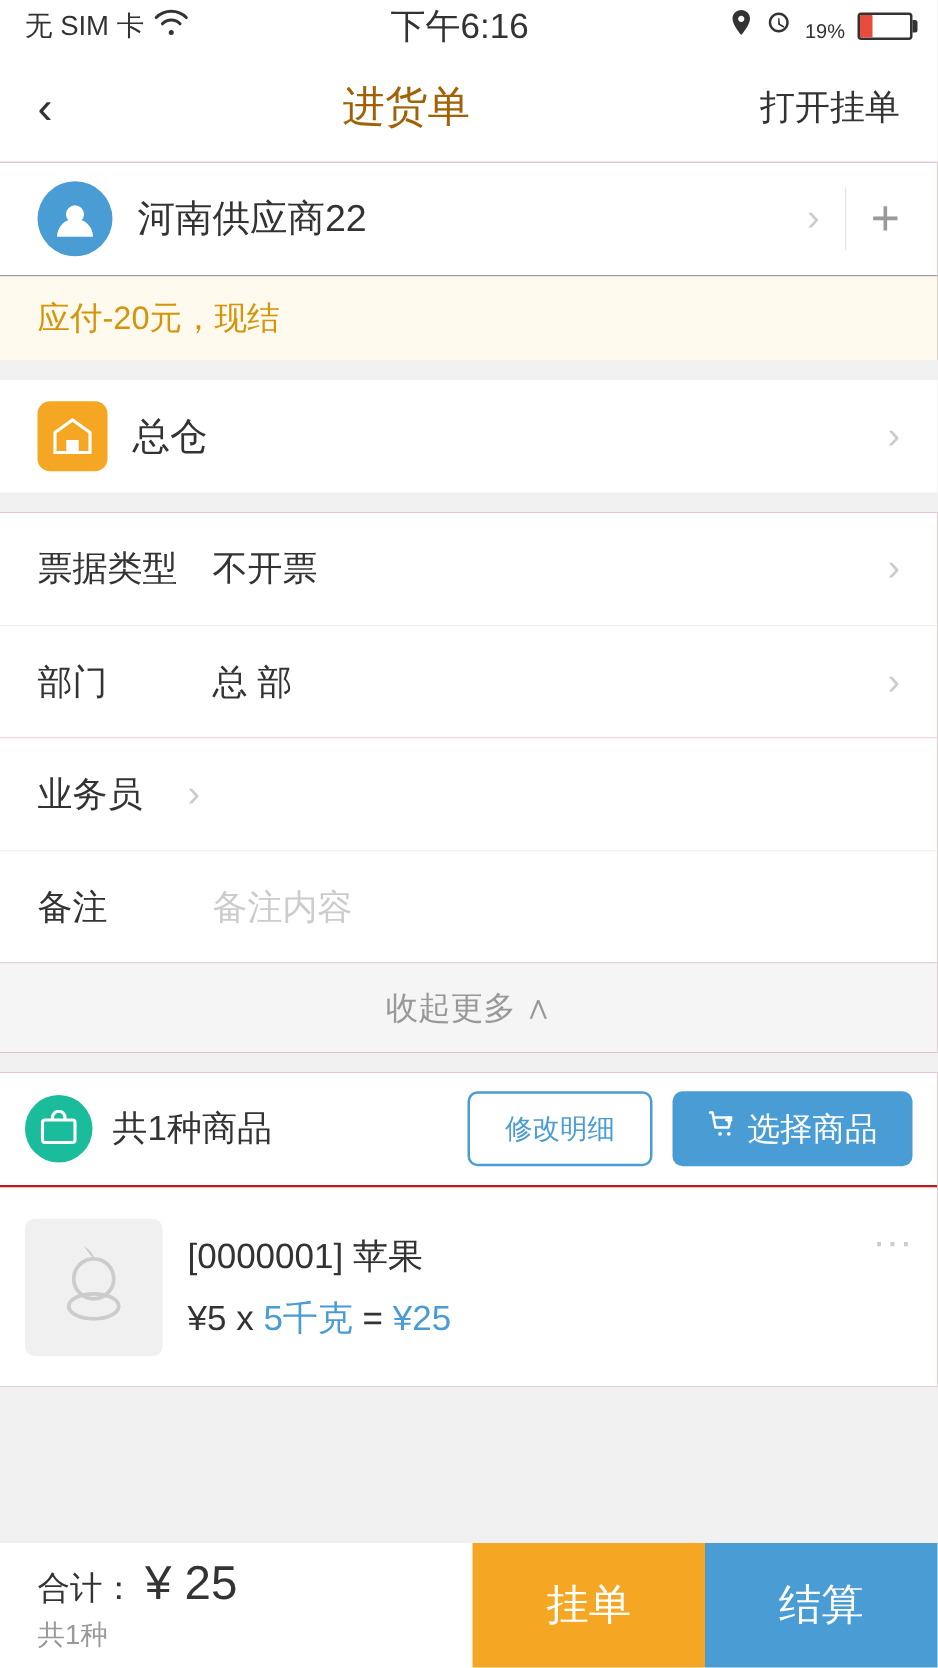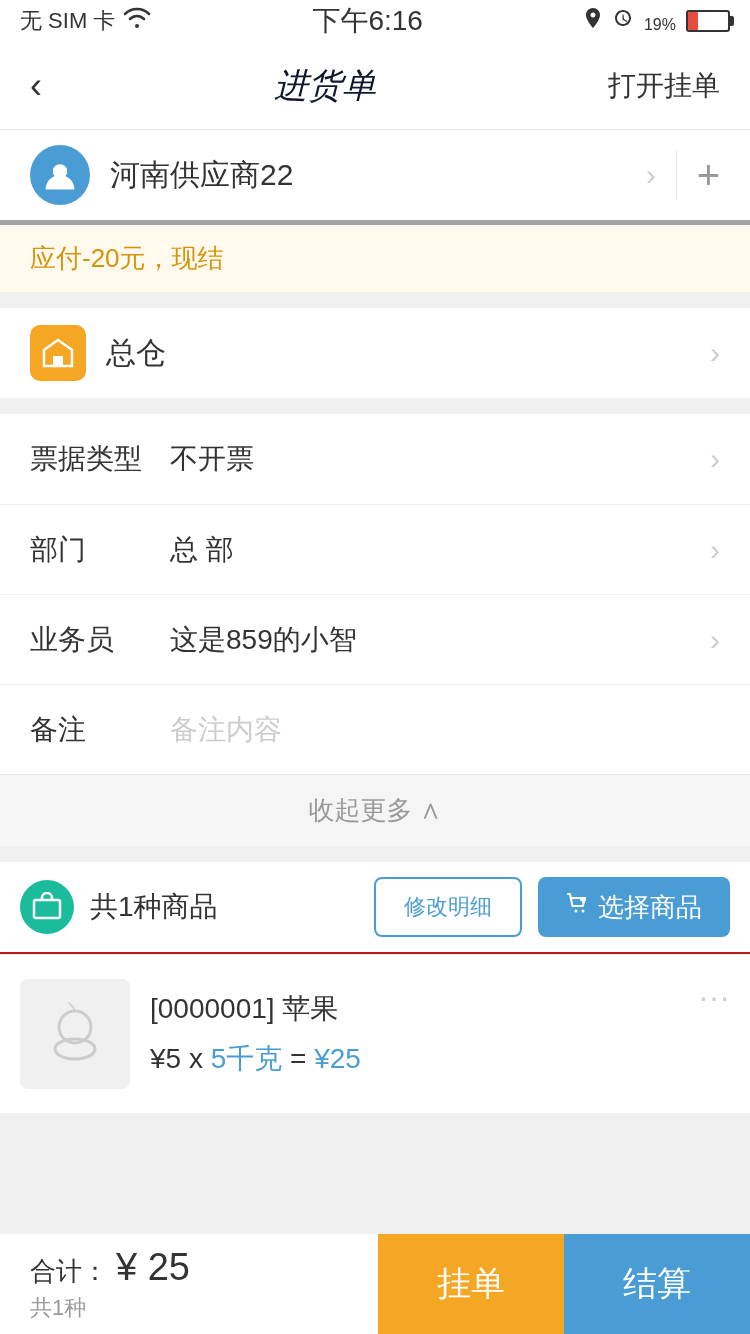--- a/index.html
+++ b/index.html
@@ -81,22 +81,21 @@
       border-bottom: 1px solid #e5e5e5;
     }
     .nav-back {
       font-size: 36px;
       color: #333;
       cursor: pointer;
     }
     .nav-title {
       font-size: 34px;
       font-weight: 500;
-      color: #0f172a;
-      font-style: italic;
+      color: #a16207;
     }
     .nav-action {
       font-size: 28px;
       color: #333;
       cursor: pointer;
     }
 
     
     .content {
       width: 100%;
@@ -154,21 +153,21 @@
       color: #999;
       cursor: pointer;
     }
 
     
     .notice-bar {
       background: #fff9ee;
       padding: 16px 30px;
       font-size: 26px;
       color: #d4950a;
-      border-top: 5px solid #a3a3a3;
+      border-top: 1px solid #a3a3a3;
     }
 
     
     .warehouse-row {
       display: flex;
       align-items: center;
       padding: 0 30px;
       height: 90px;
       background: #fff;
     }
@@ -486,21 +485,20 @@
       <span class="form-value">不开票</span>
       <span class="chevron-icon">›</span>
     </div>
     <div class="form-row">
       <span class="form-label">部门</span>
       <span class="form-value">总 部</span>
       <span class="chevron-icon">›</span>
     </div>
     <div class="form-row">
       <span class="form-label">业务员</span>
-      <span class="form-value">这是859的小智</span>
       <span class="chevron-icon">›</span>
     </div>
     <div class="form-row">
       <span class="form-label">备注</span>
       <span class="form-placeholder">备注内容</span>
     </div>
     <div class="collapse-bar">
       <span>收起更多 ∧</span>
     </div>
   </div>

